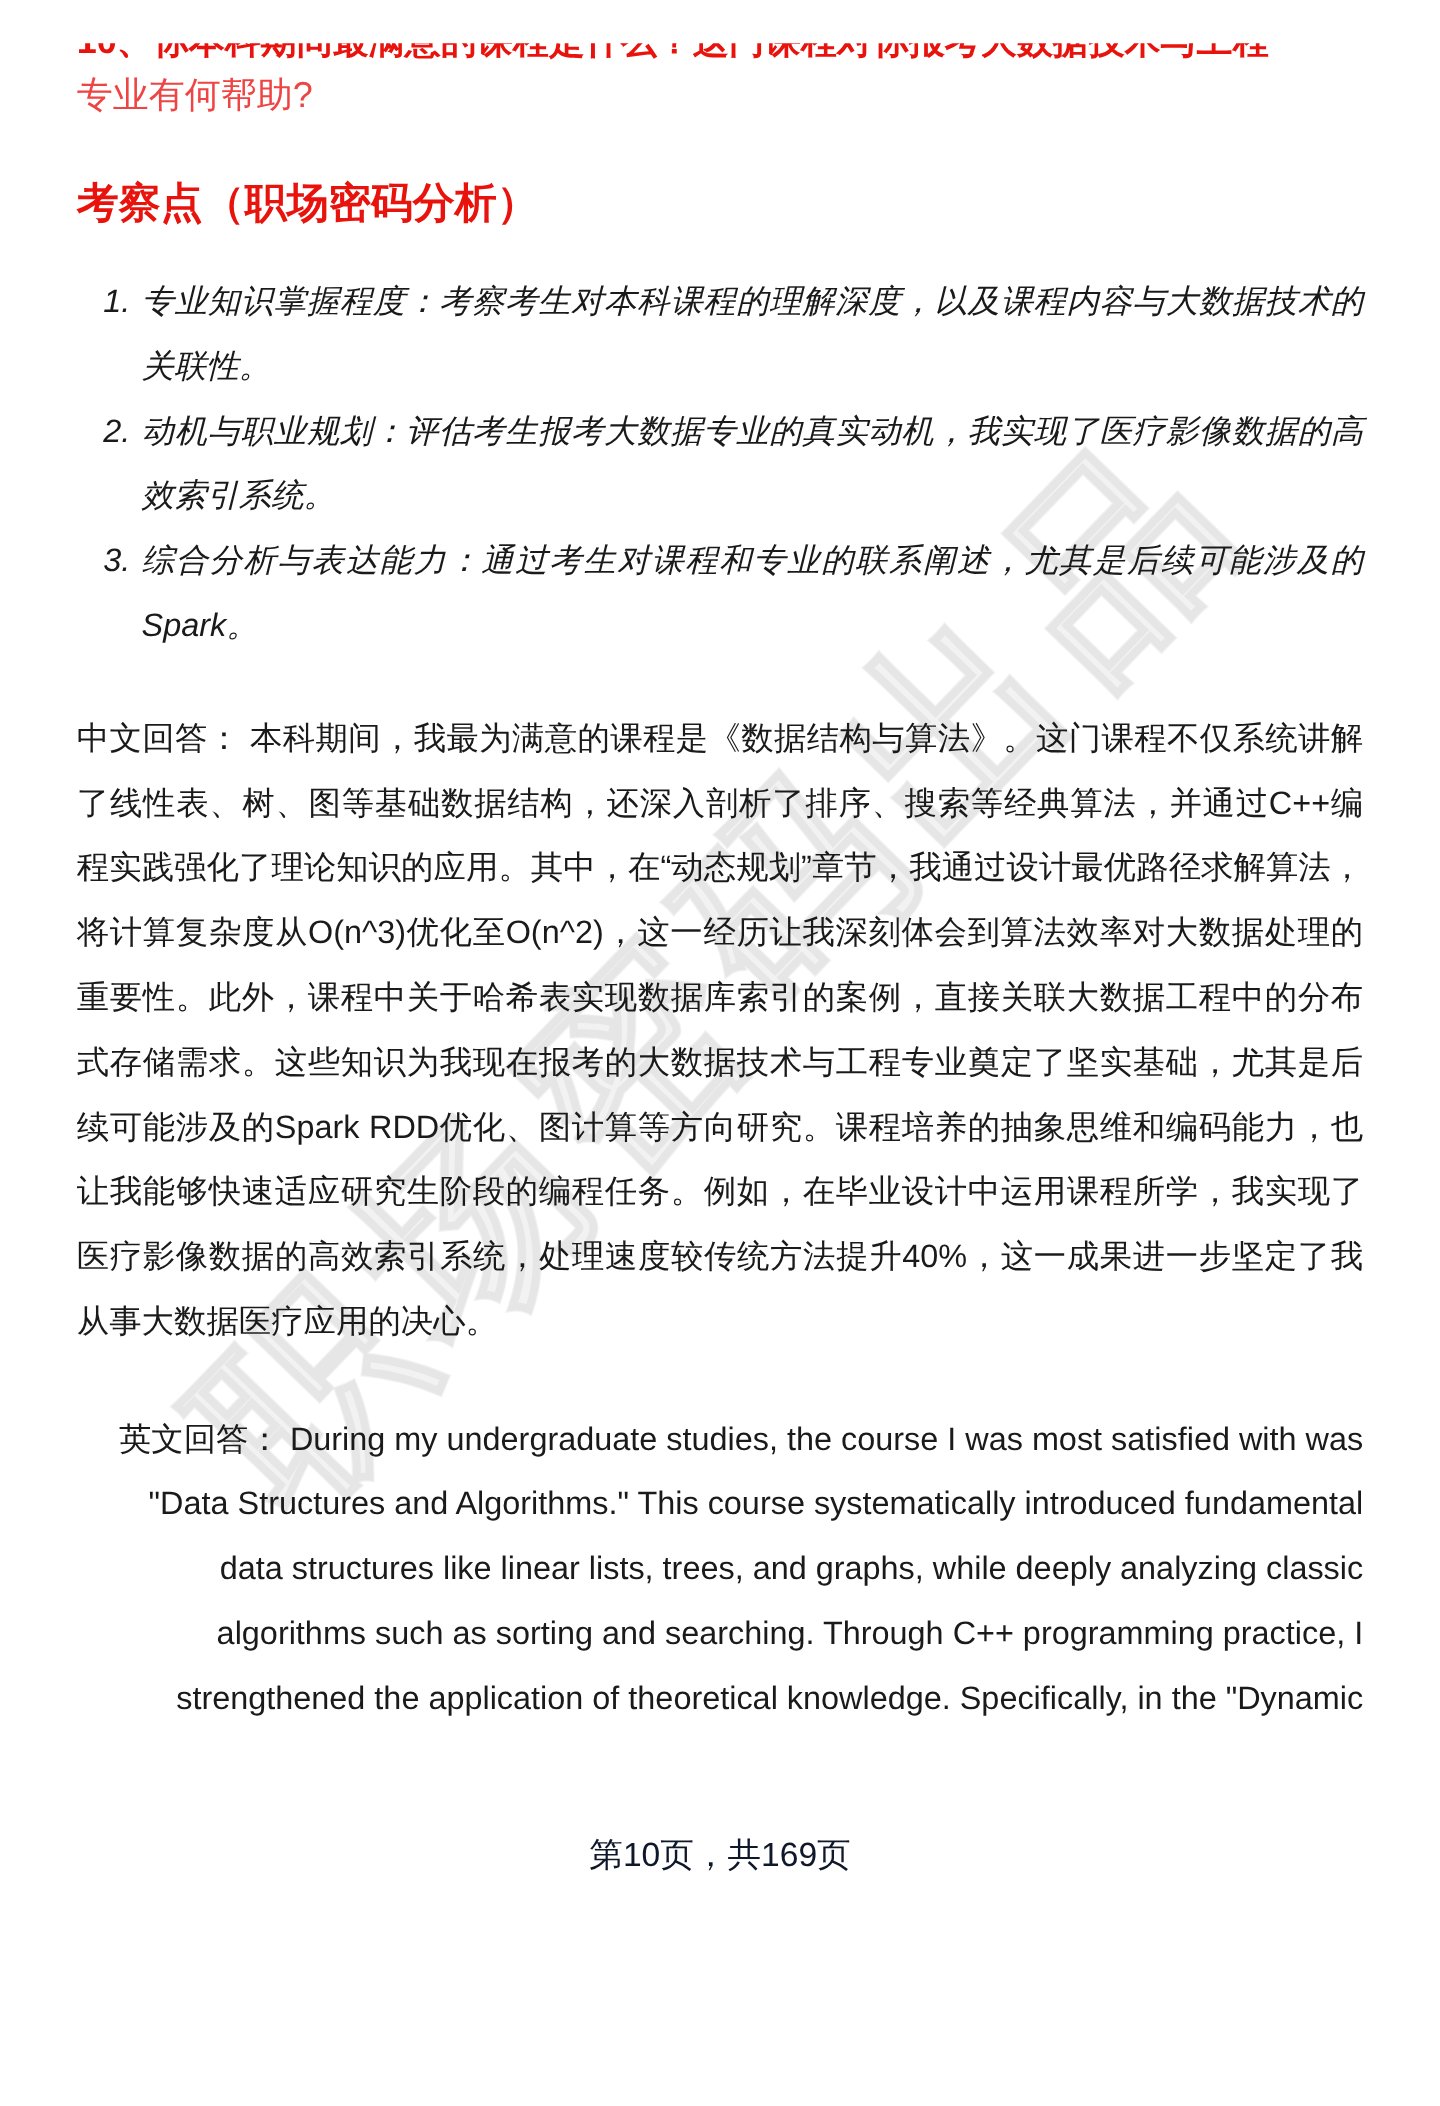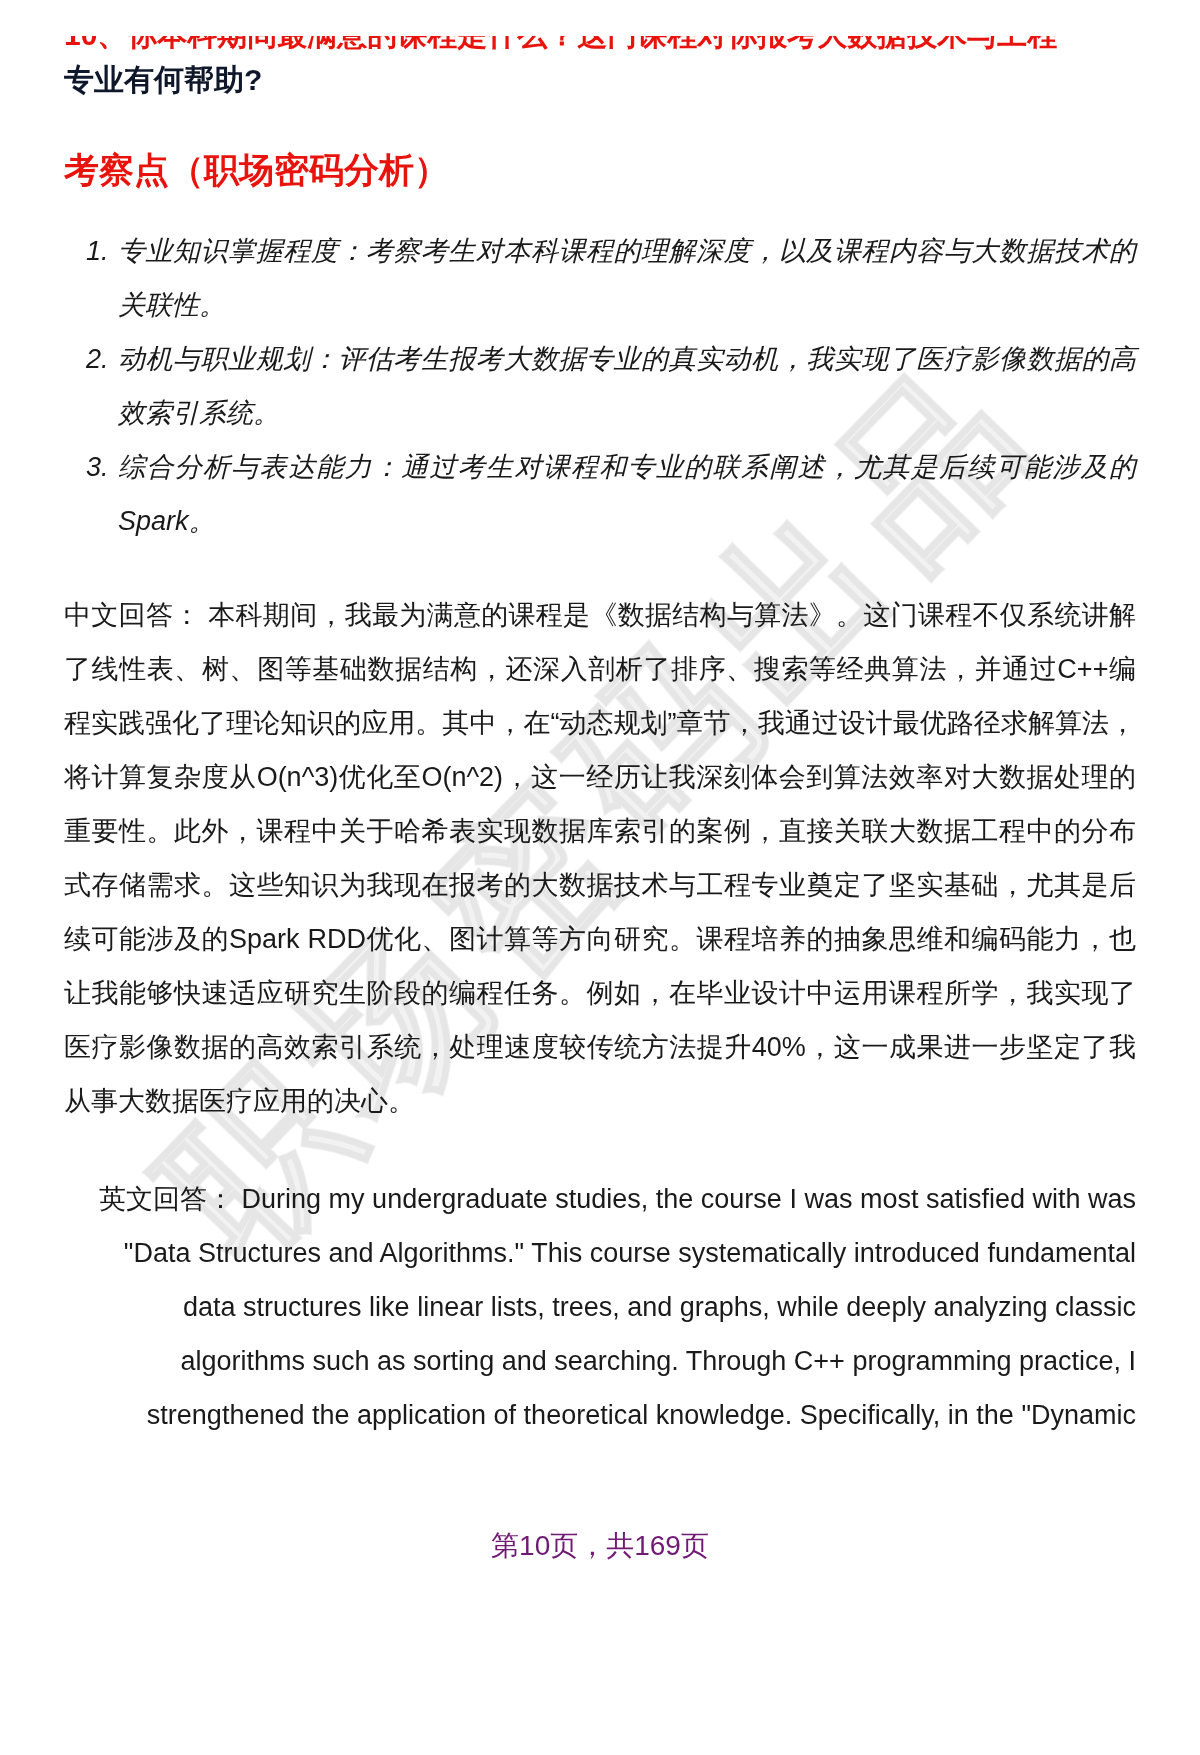--- a/index.html
+++ b/index.html
@@ -29,21 +29,21 @@
   
   .title-clip {
     height: 18px; overflow: hidden; position: relative; margin-top: 36px;
   }
   .title-clip .inner {
     display: block; margin-top: -18px;
     color: #e8130c; font-weight: 700; font-size: 30px; line-height: 34px;
     white-space: nowrap;
   }
   .title-line2 {
-    color: #0f172a; font-weight: 700; font-size: 30px; line-height: 40px;
+    color: #ef4444; font-weight: 400; font-size: 30px; line-height: 40px;
     margin: 6px 0 0 0;
   }
 
   .section-heading {
     color: #e8130c; font-weight: 700; font-size: 35px;
     margin: 52px 0 0 0; line-height: 36px;
   }
 
   
   ol.points {
@@ -59,21 +59,21 @@
     font-size: 27px; line-height: 54px;
     margin: 40px 0 0 0;
     text-align: justify; text-justify: inter-ideograph;
   }
   .answer-para.english { text-align: right; margin-top: 44px; }
   .answer-label { white-space: pre; }
 
   .footer {
     position: absolute; z-index: 2;
     bottom: 190px; left: 0; width: 100%;
-    text-align: center; font-size: 28px; color: #701a75;
+    text-align: center; font-size: 28px; color: #0f172a;
   }
 </style>
 </head>
 <body>
 
 <div class="page">
 
   <div class="watermark">职场密码出品</div>
 
   <div class="content">

